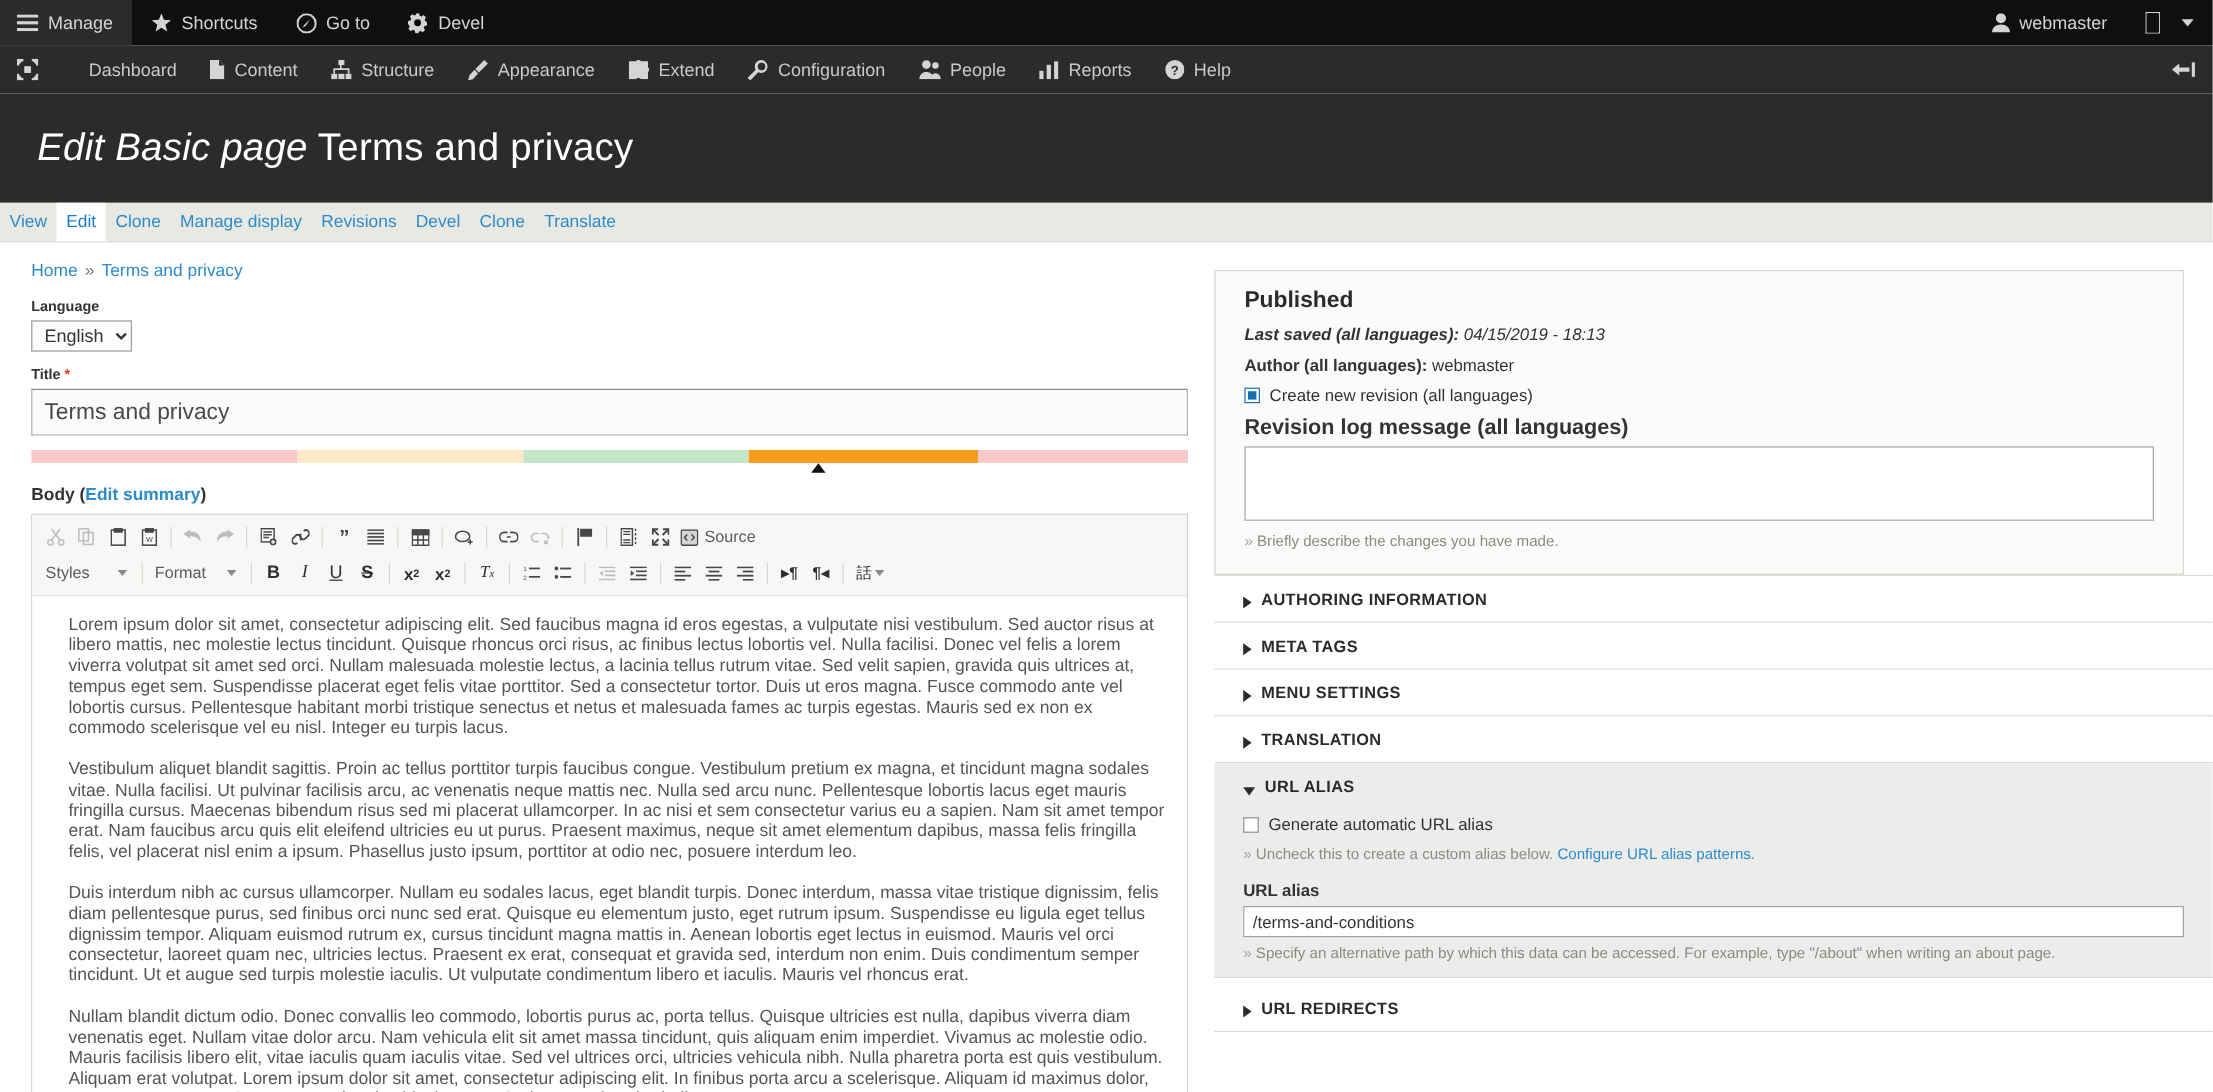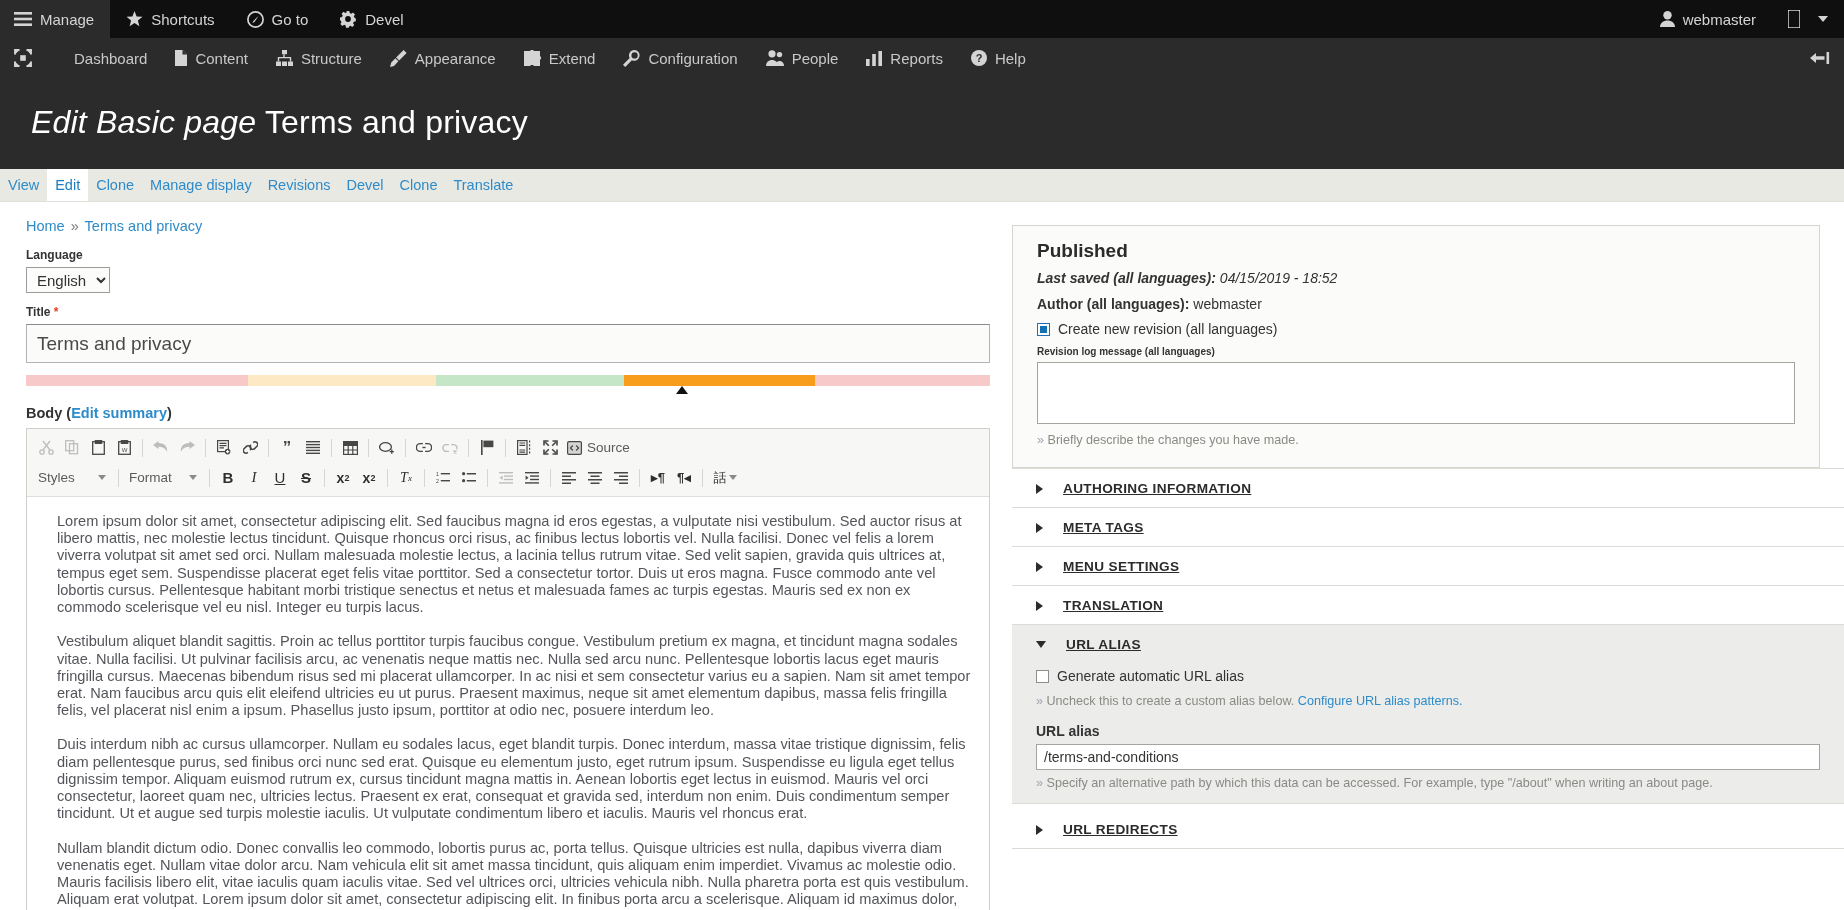--- a/index.html
+++ b/index.html
@@ -293,21 +293,21 @@
   .checkbox.checked { border-color: #1f70b8; }
   .checkbox.checked::after {
     content: "";
     position: absolute;
     left: 2px; top: 2px; right: 2px; bottom: 2px;
     background: #1271b5;
   }
   .cb-label { font-size: 14px; color: #333; }
 
   .sub-label {
-    font-weight: bold; font-size: 10px; color: #333;
+    font-weight: bold; font-size: 18px; color: #333;
     display: block; margin: 0 0 5px 0;
   }
   #revlog {
     width: 100%;
     height: 62px;
     border: 1px solid #a5a5a0;
     background: #fff;
     resize: none;
     font-family: "Liberation Sans", sans-serif;
     font-size: 14px;
@@ -322,26 +322,25 @@
   .hint .raq { color: #9aa7b4; }
   .hint a { color: #2e8bc9; text-decoration: none; }
 
   #vtabs { margin: 0; }
   .vtab {
     border-bottom: 1px solid #dcdcd6;
     padding: 12px 24px 11px 24px;
   }
   .vtab:first-child { border-top: 1px solid #dcdcd6; }
   .vtab-head {
-    display: flex; align-items: center; gap: 20px;
+    display: flex; align-items: flex-end; gap: 8px;
     font-size: 13.6px;
     font-weight: bold;
     color: #2b2b2b;
     letter-spacing: .35px;
-    text-decoration: underline;
   }
   .tri-right {
     width: 0; height: 0;
     border-top: 5px solid transparent;
     border-bottom: 5px solid transparent;
     border-left: 7px solid #2b2b2b;
   }
   .tri-down {
     width: 0; height: 0;
     border-left: 5px solid transparent;
@@ -843,21 +842,21 @@
     </div>
   </div>
 
   <div id="col-right">
 
     <div class="panel">
       <h2>Published</h2>
 
       <p class="meta-line saved">
         <span class="k">Last saved (all languages):</span>
-        <span>04/15/2019 - 18:52</span>
+        <span>04/15/2019 - 18:13</span>
       </p>
 
       <p class="meta-line">
         <span class="k">Author (all languages):</span>
         <span>webmaster</span>
       </p>
 
       <div class="cb-row">
         <span class="checkbox checked"></span>
         <span class="cb-label">Create new revision (all languages)</span>

